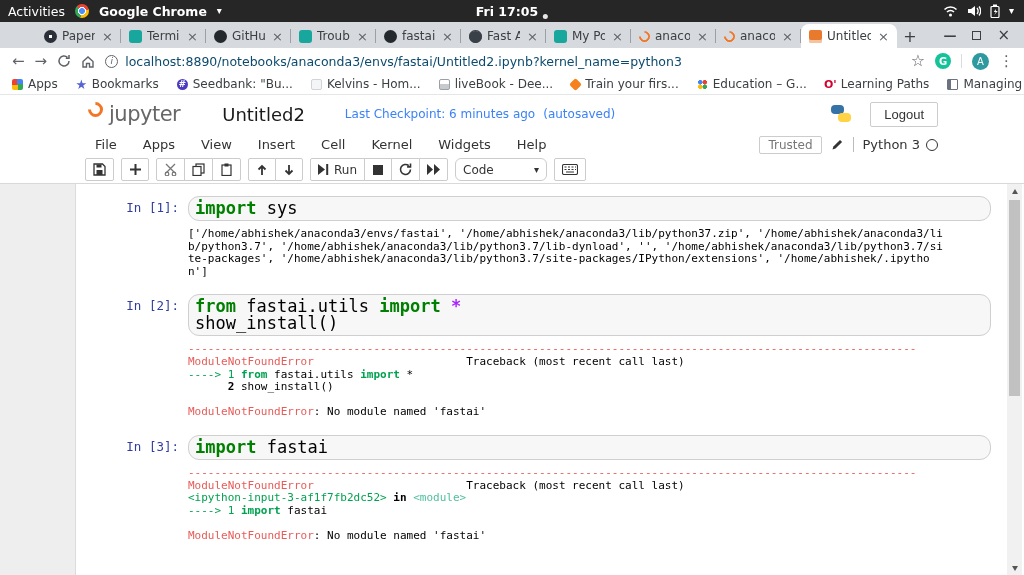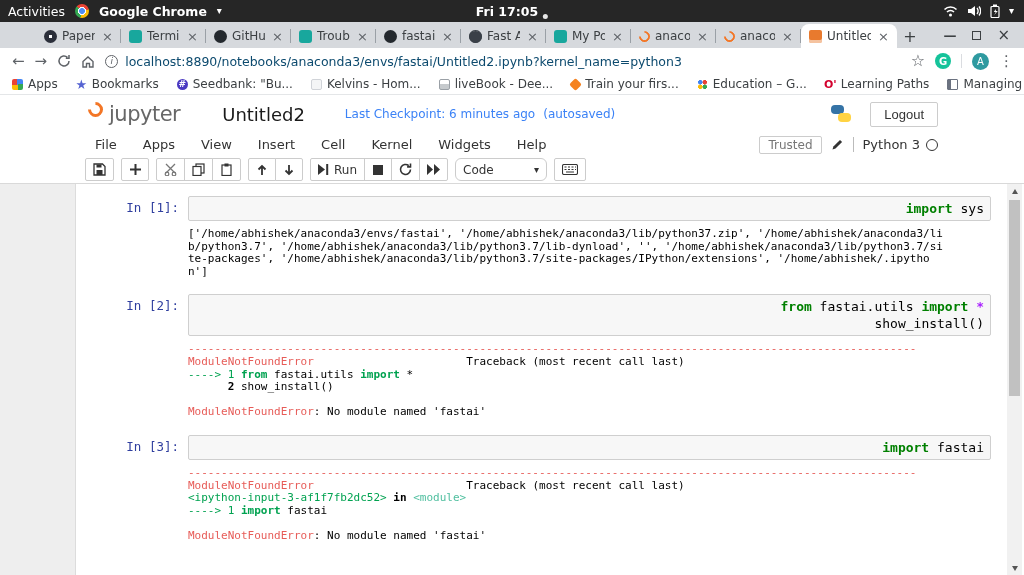--- a/index.html
+++ b/index.html
@@ -105,21 +105,21 @@
   .cellselect { height:23px; width:92px; border:1px solid #ccc; border-radius:6px; background:#fff; display:flex; align-items:center; padding:0 7px; color:#333; font-size:12px; }
   .cellselect .cv { flex:1; }
   .cellselect .caret { color:#333; }
 
   
   .jp-body { flex:1; background:#eee; position:relative; overflow:hidden; }
   .nb { position:absolute; left:75px; width:980px; top:0; bottom:0; background:#fff; border-left:1px solid #dcdcdc; border-right:1px solid #dcdcdc; padding-top:12px; overflow:hidden; }
   .cell { margin-bottom:16px; }
   .irow, .orow { display:flex; align-items:flex-start; }
   .prompt { width:112px; flex:none; text-align:right; padding-right:9px; font-family:"DejaVu Sans Mono","Liberation Mono",monospace; font-size:12.5px; color:#303f9f; padding-top:4px; white-space:pre; }
-  .ibox { flex:1; margin-right:63px; background:#f7f7f7; border:1px solid #cfcfcf; border-radius:2px; padding:3px 6px; font-family:"DejaVu Sans Mono","Liberation Mono",monospace; font-size:13px; line-height:17px; color:#000;text-align:right; }
+  .ibox { flex:1; margin-right:63px; background:#f7f7f7; border:1px solid #cfcfcf; border-radius:11px; padding:3px 6px; font-family:"DejaVu Sans Mono","Liberation Mono",monospace; font-size:17px; line-height:17px; color:#000; }
   .cline { white-space:pre; }
   .orow { margin-top:7px; }
   .obox { flex:1; font-family:"DejaVu Sans Mono","Liberation Mono",monospace; font-size:11px; line-height:12.6px; color:#000; overflow:hidden; }
   .oline { white-space:pre; min-height:12.6px; }
   .tk-kw  { color:#008000; font-weight:bold; }
   .tk-bi  { color:#008000; }
   .tk-op  { color:#aa22ff; font-weight:bold; }
   .tk-red { color:#e75c58; }
   .tk-grn { color:#00a250; }
   .tk-grnl{ color:#4fbf9f; }

